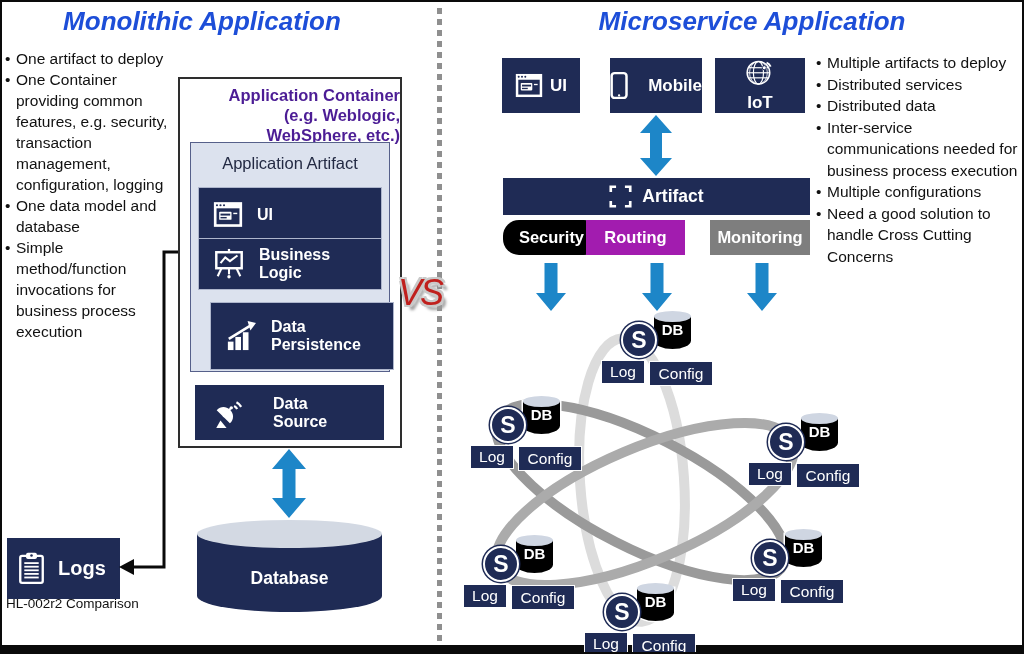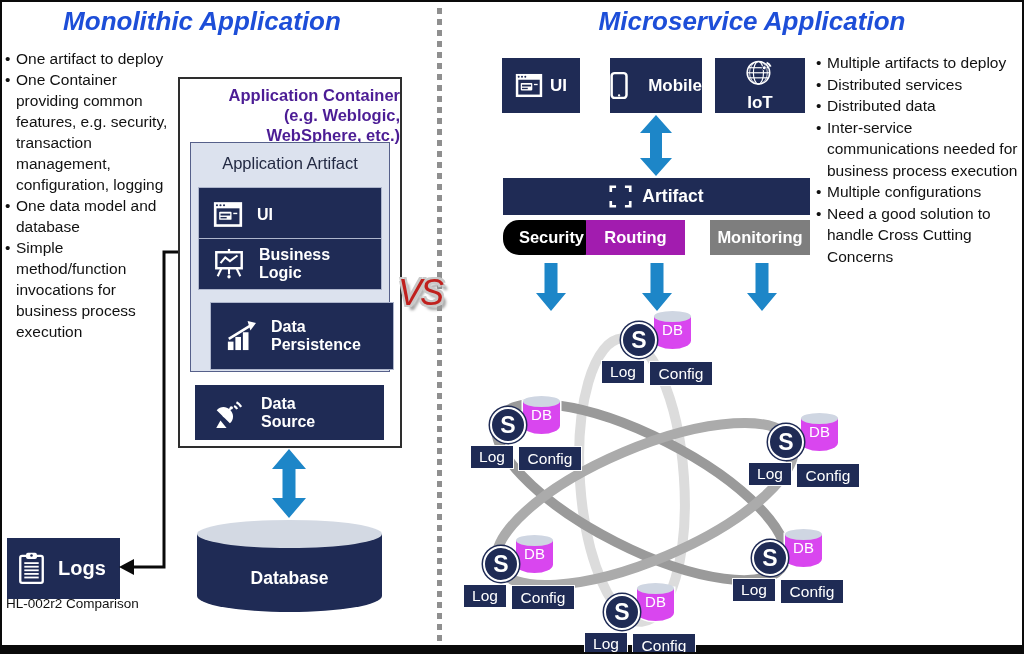--- a/index.html
+++ b/index.html
@@ -33,21 +33,21 @@
   .app-container-title{margin-top:6px;text-align:right;font-weight:bold;font-size:16.5px;line-height:20px;color:#4c1d95;}
   .artifact{position:absolute;left:188px;top:140px;width:200px;height:230px;background:#dce2ee;
             border:1px solid #56608a;box-sizing:border-box;}
   .artifact-title{margin-top:11px;text-align:center;font-size:16.5px;color:#232a43;}
   .navy{background:#1f2b55;}
   .art-row{position:absolute;left:8px;width:184px;display:flex;align-items:center;gap:14px;
            padding-left:14px;box-sizing:border-box;border:1px solid #aeb6cc;color:#fff;
            font-weight:bold;font-size:16px;line-height:18px;}
   .art-row .lbl{width:95px;}
   .ds-box{position:absolute;left:193px;top:383px;width:189px;height:55px;display:flex;align-items:center;
-          gap:16px;padding-left:16px;box-sizing:border-box;color:#fff;font-weight:bold;font-size:16px;line-height:18px;}
+          gap:28px;padding-left:16px;box-sizing:border-box;color:#fff;font-weight:bold;font-size:16px;line-height:18px;}
   .ds-box .lbl{width:80px;}
 
   
   .db-wrap{position:absolute;left:193px;top:516px;width:189px;height:96px;}
   .db-label{position:absolute;left:0;width:100%;top:50px;text-align:center;color:#fff;font-weight:bold;font-size:17.5px;}
 
   
   .logs-box{position:absolute;left:5px;top:536px;width:113px;height:61px;display:flex;align-items:center;
             gap:13px;padding-left:11px;box-sizing:border-box;color:#fff;font-weight:bold;font-size:20px;}
   .caption{position:absolute;left:4px;top:594px;font-size:13.5px;color:#111;}
@@ -55,23 +55,23 @@
   
   .client-box{position:absolute;top:56px;height:55px;display:flex;align-items:center;justify-content:center;
               gap:7px;color:#fff;font-weight:bold;font-size:17px;box-sizing:border-box;}
   .gateway{position:absolute;left:501px;top:176px;width:307px;height:37px;display:flex;align-items:center;
            justify-content:center;gap:10px;color:#fff;font-weight:bold;font-size:17.5px;}
   .ccc-box{position:absolute;top:218px;height:35px;display:flex;align-items:center;justify-content:center;
            color:#fff;font-weight:bold;font-size:16.5px;}
 
   
   .ms-node{position:absolute;width:112px;height:74px;z-index:4;}
-  .ms-db{position:absolute;left:52px;top:0;width:37px;height:33px;background:#d946ef;
+  .ms-db{position:absolute;left:52px;top:0;width:37px;height:33px;background:#000000;
          border-radius:0 0 50% 50%/0 0 26% 26%;box-shadow:0 0 0 1.5px #fff;z-index:1;
-         color:#fff;font-weight:normal;font-size:15px;text-align:center;padding-top:5px;box-sizing:border-box;}
+         color:#fff;font-weight:bold;font-size:15px;text-align:center;padding-top:5px;box-sizing:border-box;}
   .ms-db::before{content:"";position:absolute;left:0;top:-5px;width:100%;height:11px;border-radius:50%;
                  background:#cfd6e2;}
   .ms-db span{position:relative;}
   .ms-s{position:absolute;left:19px;top:6px;width:36px;height:36px;border-radius:50%;background:#1f2b55;
         border:2.5px solid #fff;box-shadow:0 0 0 1.5px #1f2b55;box-sizing:border-box;z-index:4;
         display:flex;align-items:center;justify-content:center;color:#fff;font-weight:bold;font-size:23px;}
   .ms-log{position:absolute;left:0;top:45px;width:42px;height:22px;z-index:3;box-shadow:0 0 0 1px rgba(255,255,255,.95);
           display:flex;align-items:center;justify-content:center;color:#fff;font-size:15.5px;}
   .ms-config{position:absolute;left:48px;top:46px;width:62px;height:23px;z-index:2;box-shadow:0 0 0 1px rgba(255,255,255,.95);
           display:flex;align-items:center;justify-content:center;color:#fff;font-size:15.5px;}

